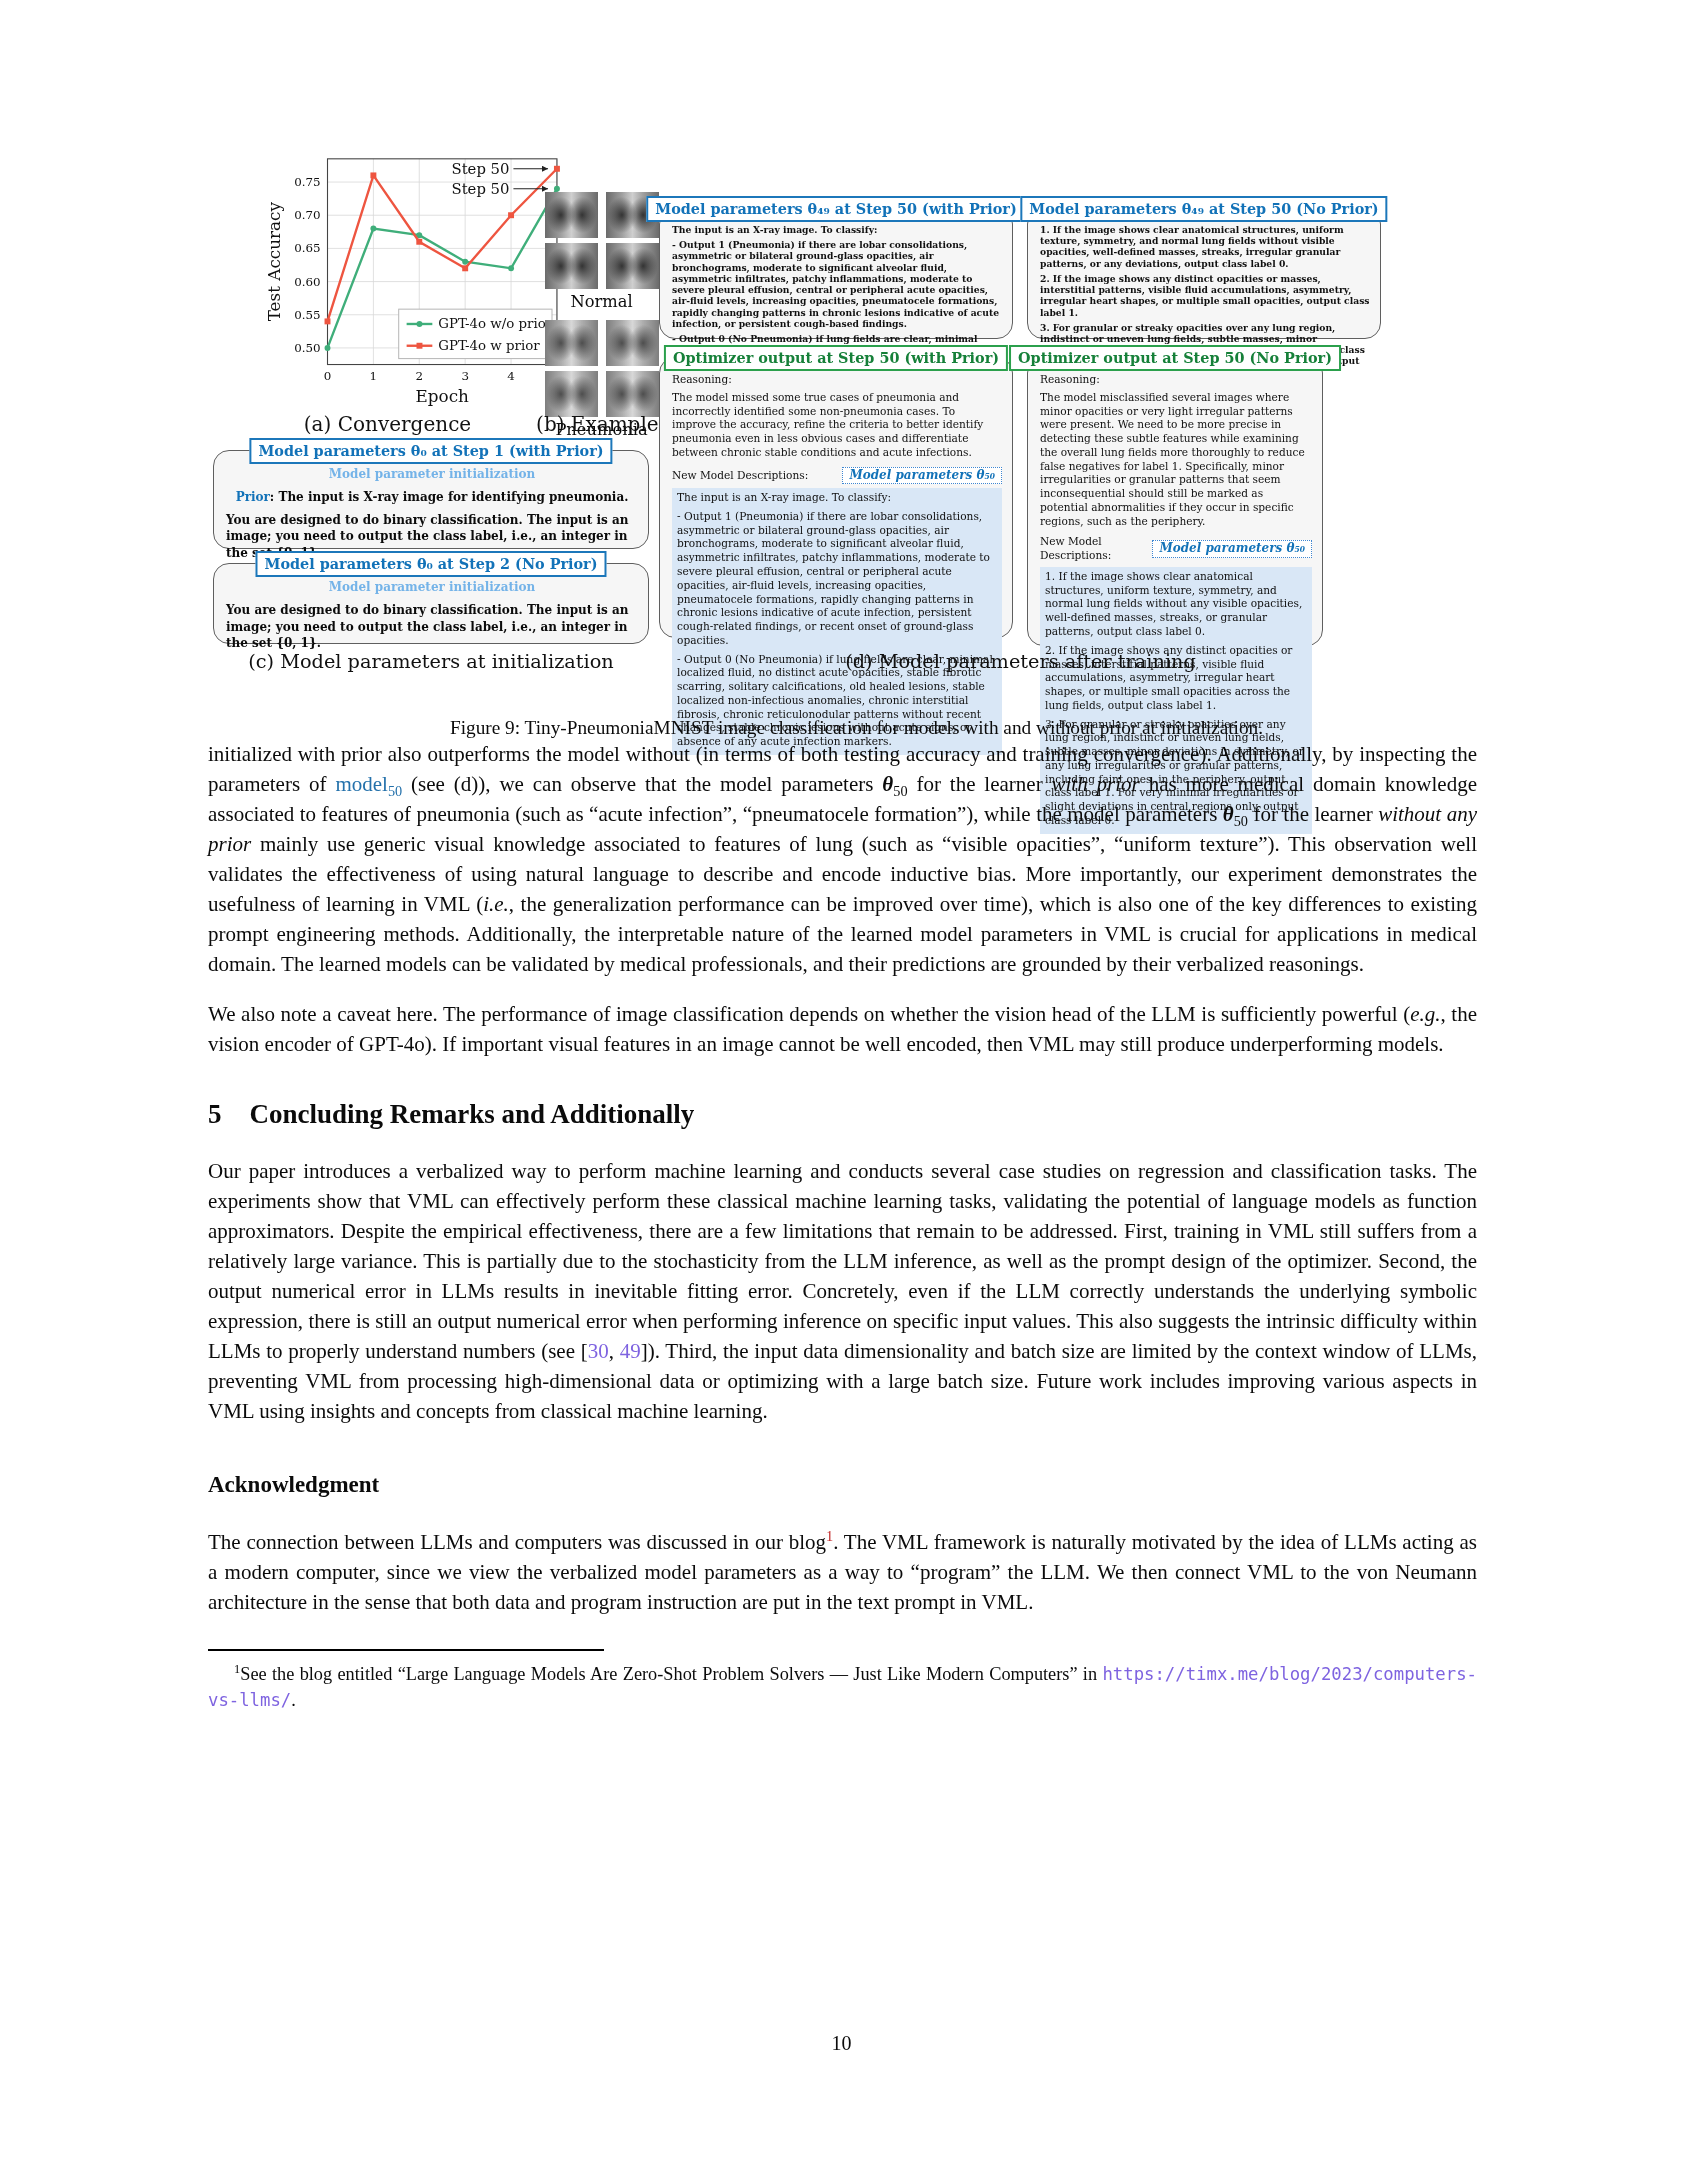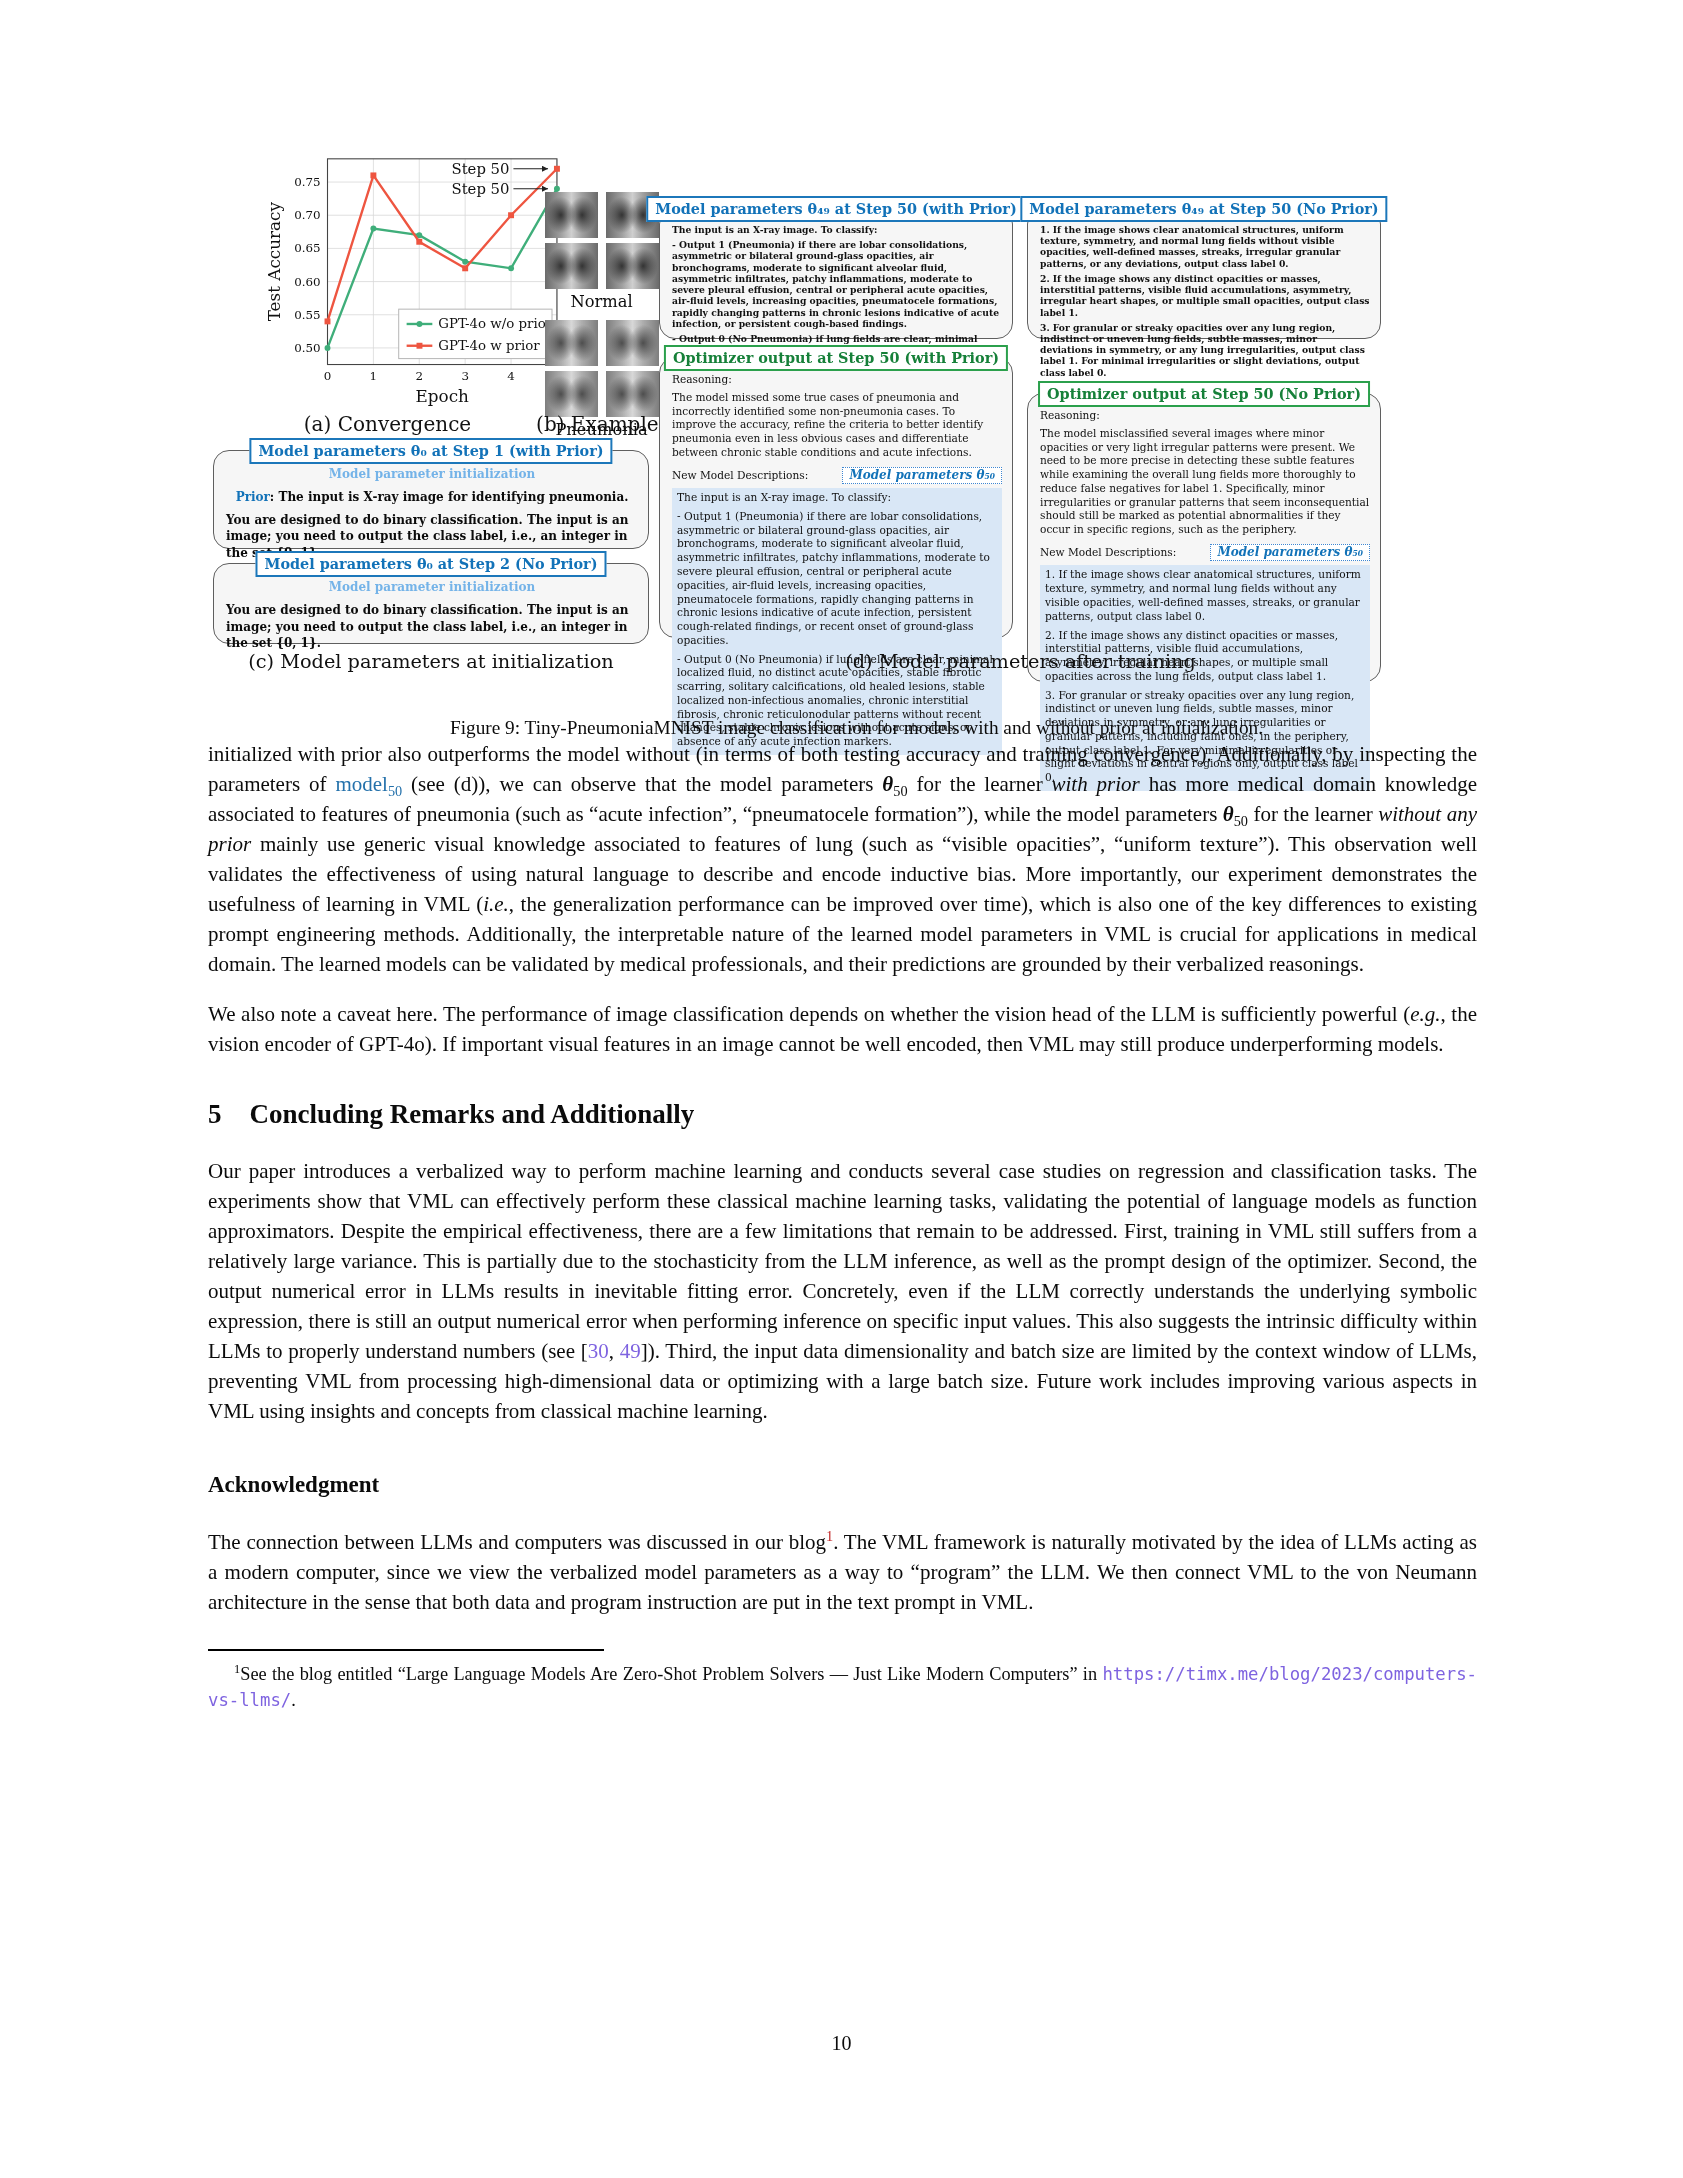--- a/index.html
+++ b/index.html
@@ -192,21 +192,21 @@
 
     <div class="pbox dense" style="left:814px;top:77px;width:354px;height:131px;">
       <div class="pbox-title blue-t">Model parameters θ₄₉ at Step 50 (No Prior)</div>
       <div>
           <p>1. If the image shows clear anatomical structures, uniform texture, symmetry, and normal lung fields without visible opacities, well-defined masses, streaks, irregular granular patterns, or any deviations, output class label 0.</p>
           <p>2. If the image shows any distinct opacities or masses, interstitial patterns, visible fluid accumulations, asymmetry, irregular heart shapes, or multiple small opacities, output class label 1.</p>
           <p>3. For granular or streaky opacities over any lung region, indistinct or uneven lung fields, subtle masses, minor deviations in symmetry, or any lung irregularities, output class label 1. For minimal irregularities or slight deviations, output class label 0.</p>
         </div>
     </div>
 
-    <div class="pbox optbox" style="left:814px;top:226px;width:354px;height:289px;margin-top:36px;">
+    <div class="pbox optbox" style="left:814px;top:226px;width:296px;height:289px;">
       <div class="pbox-title green-t">Optimizer output at Step 50 (No Prior)</div>
       <div class="rlabel">Reasoning:</div>
       <div class="reasoning">The model misclassified several images where minor opacities or very light irregular patterns were present. We need to be more precise in detecting these subtle features while examining the overall lung fields more thoroughly to reduce false negatives for label 1. Specifically, minor irregularities or granular patterns that seem inconsequential should still be marked as potential abnormalities if they occur in specific regions, such as the periphery.</div>
       <div class="ndrow">
         <span>New Model Descriptions:</span>
         <span class="theta-tag">Model parameters θ₅₀</span>
       </div>
       <div class="hl">
           <p>1. If the image shows clear anatomical structures, uniform texture, symmetry, and normal lung fields without any visible opacities, well-defined masses, streaks, or granular patterns, output class label 0.</p>
           <p>2. If the image shows any distinct opacities or masses, interstitial patterns, visible fluid accumulations, asymmetry, irregular heart shapes, or multiple small opacities across the lung fields, output class label 1.</p>

